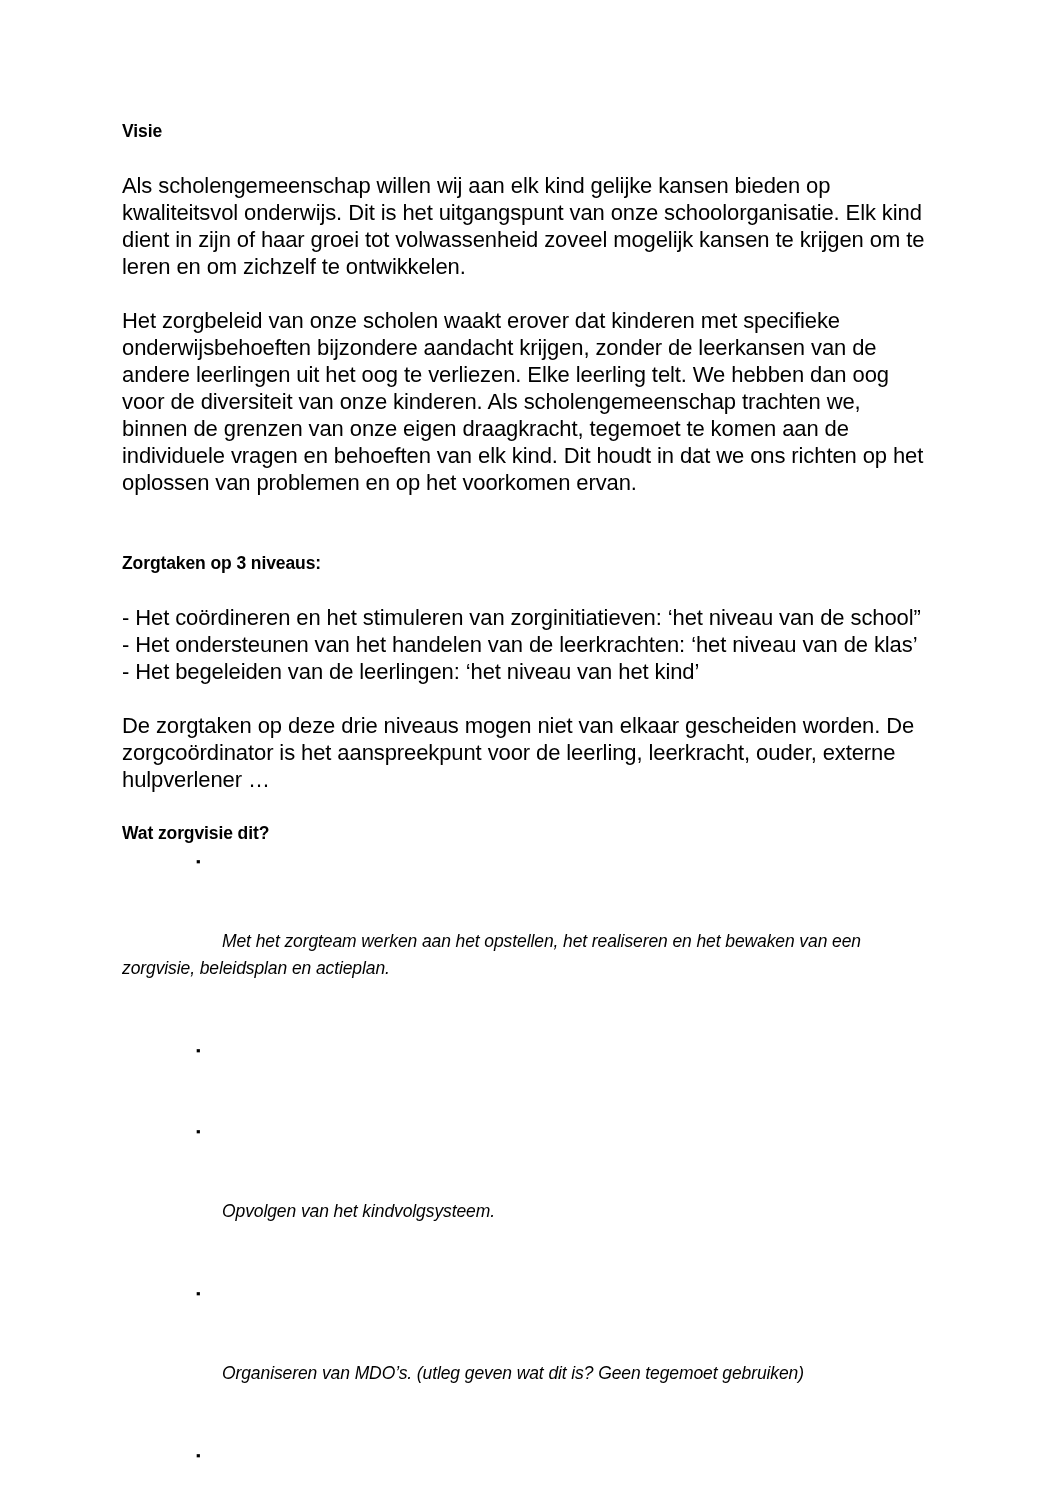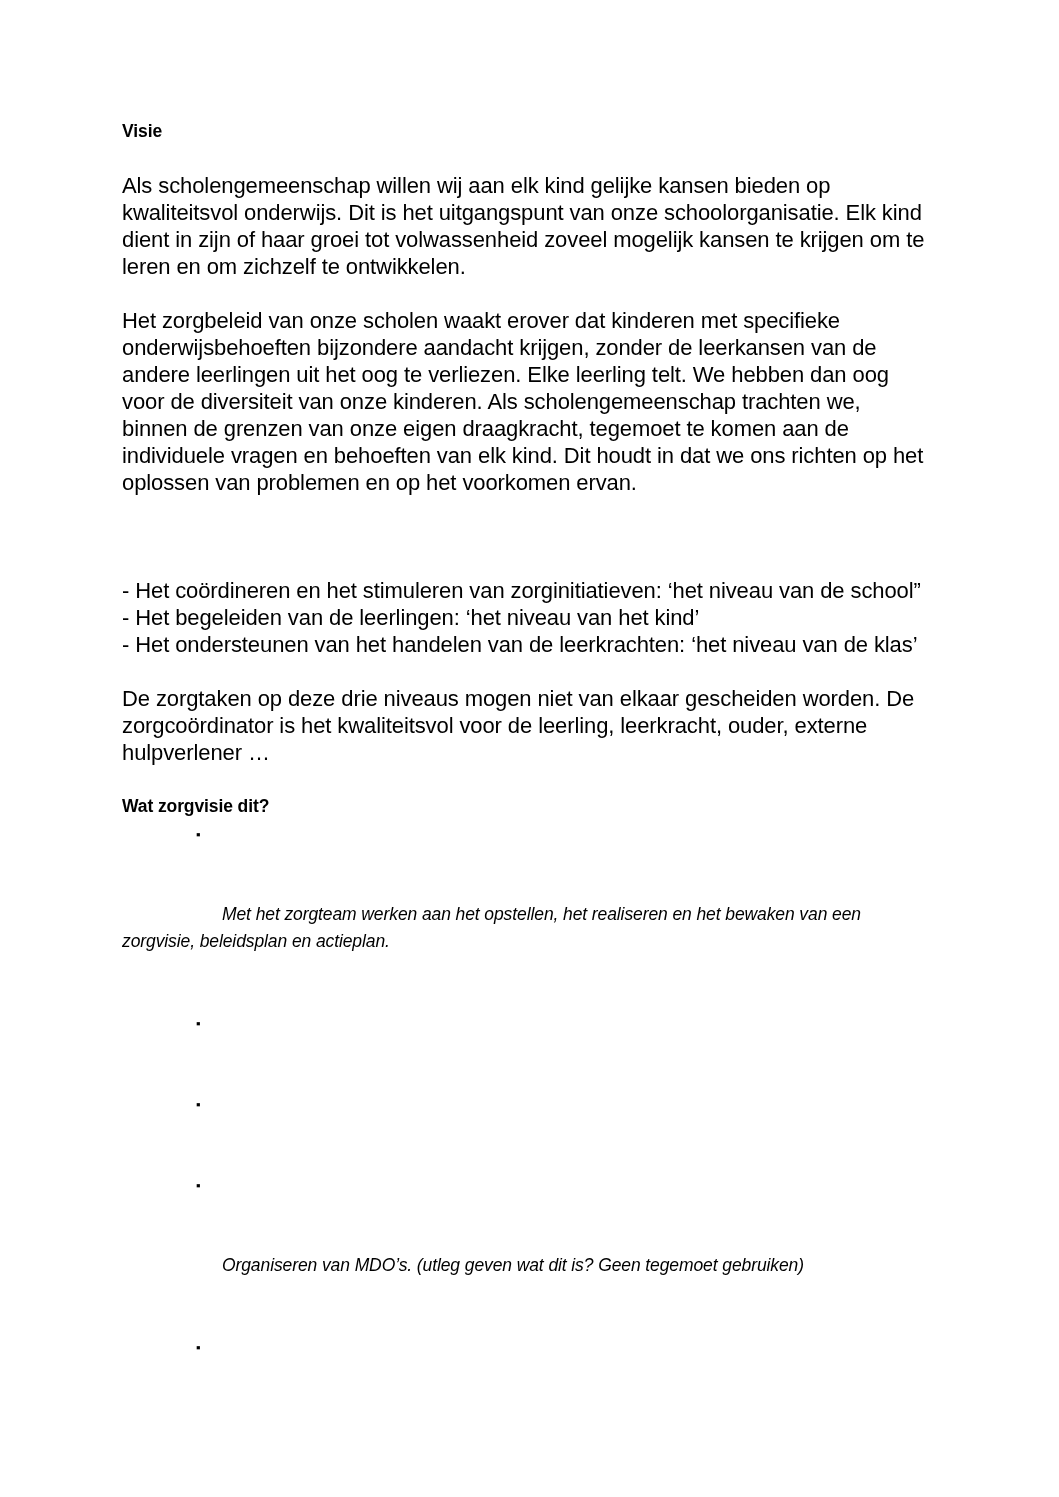--- a/index.html
+++ b/index.html
@@ -85,40 +85,42 @@
   <div class="doc-body">
 
     <h1 class="h-bold">Visie</h1>
     <div class="spacer-1"></div>
     <p class="para">Als scholengemeenschap willen wij aan elk kind gelijke kansen bieden op kwaliteitsvol onderwijs. Dit is het uitgangspunt van onze schoolorganisatie. Elk kind dient in zijn of haar groei tot volwassenheid zoveel mogelijk kansen te krijgen om te leren en om zichzelf te ontwikkelen.</p>
     <div class="spacer-1"></div>
     <p class="para">Het zorgbeleid van onze scholen waakt erover dat kinderen met specifieke onderwijsbehoeften bijzondere aandacht krijgen, zonder de leerkansen van de andere leerlingen uit het oog te verliezen. Elke leerling telt. We hebben dan oog voor de diversiteit van onze kinderen. Als scholengemeenschap trachten we, binnen de grenzen van onze eigen draagkracht, tegemoet te komen aan de individuele vragen en behoeften van elk kind. Dit houdt in dat we ons richten op het oplossen van problemen en op het voorkomen ervan.</p>
 
     <div class="spacer-2"></div>
 
+    <h2 class="h-bold">Zorgtaken op 3 niveaus:</h2>
     <div class="spacer-1"></div>
     <p class="para">- Het coördineren en het stimuleren van zorginitiatieven: ‘het niveau van de school”</p>
+    <p class="para">- Het ondersteunen van het handelen van de leerkrachten: ‘het niveau van de klas’</p>
     <p class="para">- Het begeleiden van de leerlingen: ‘het niveau van het kind’</p>
-    <p class="para">- Het ondersteunen van het handelen van de leerkrachten: ‘het niveau van de klas’</p>
     <div class="spacer-1"></div>
-    <p class="para">De zorgtaken op deze drie niveaus mogen niet van elkaar gescheiden worden. De zorgcoördinator is het kwaliteitsvol voor de leerling, leerkracht, ouder, externe hulpverlener …</p>
+    <p class="para">De zorgtaken op deze drie niveaus mogen niet van elkaar gescheiden worden. De zorgcoördinator is het aanspreekpunt voor de leerling, leerkracht, ouder, externe hulpverlener …</p>
 
     <div class="spacer-1"></div>
 
     <h2 class="h-bold">Wat zorgvisie dit?</h2>
     <ul class="blist square">
       <li>
         <span class="marker">▪</span>
         <span class="txt">Met het zorgteam werken aan het opstellen, het realiseren en het bewaken van een zorgvisie, beleidsplan en actieplan.</span>
       </li>
       <li>
         <span class="marker">▪</span>
       </li>
       <li>
         <span class="marker">▪</span>
+        <span class="txt">Opvolgen van het kindvolgsysteem.</span>
       </li>
       <li>
         <span class="marker">▪</span>
         <span class="txt">Organiseren van MDO’s. (utleg geven wat dit is? Geen tegemoet gebruiken)</span>
       </li>
       <li>
         <span class="marker">▪</span>
         
       </li>
 

